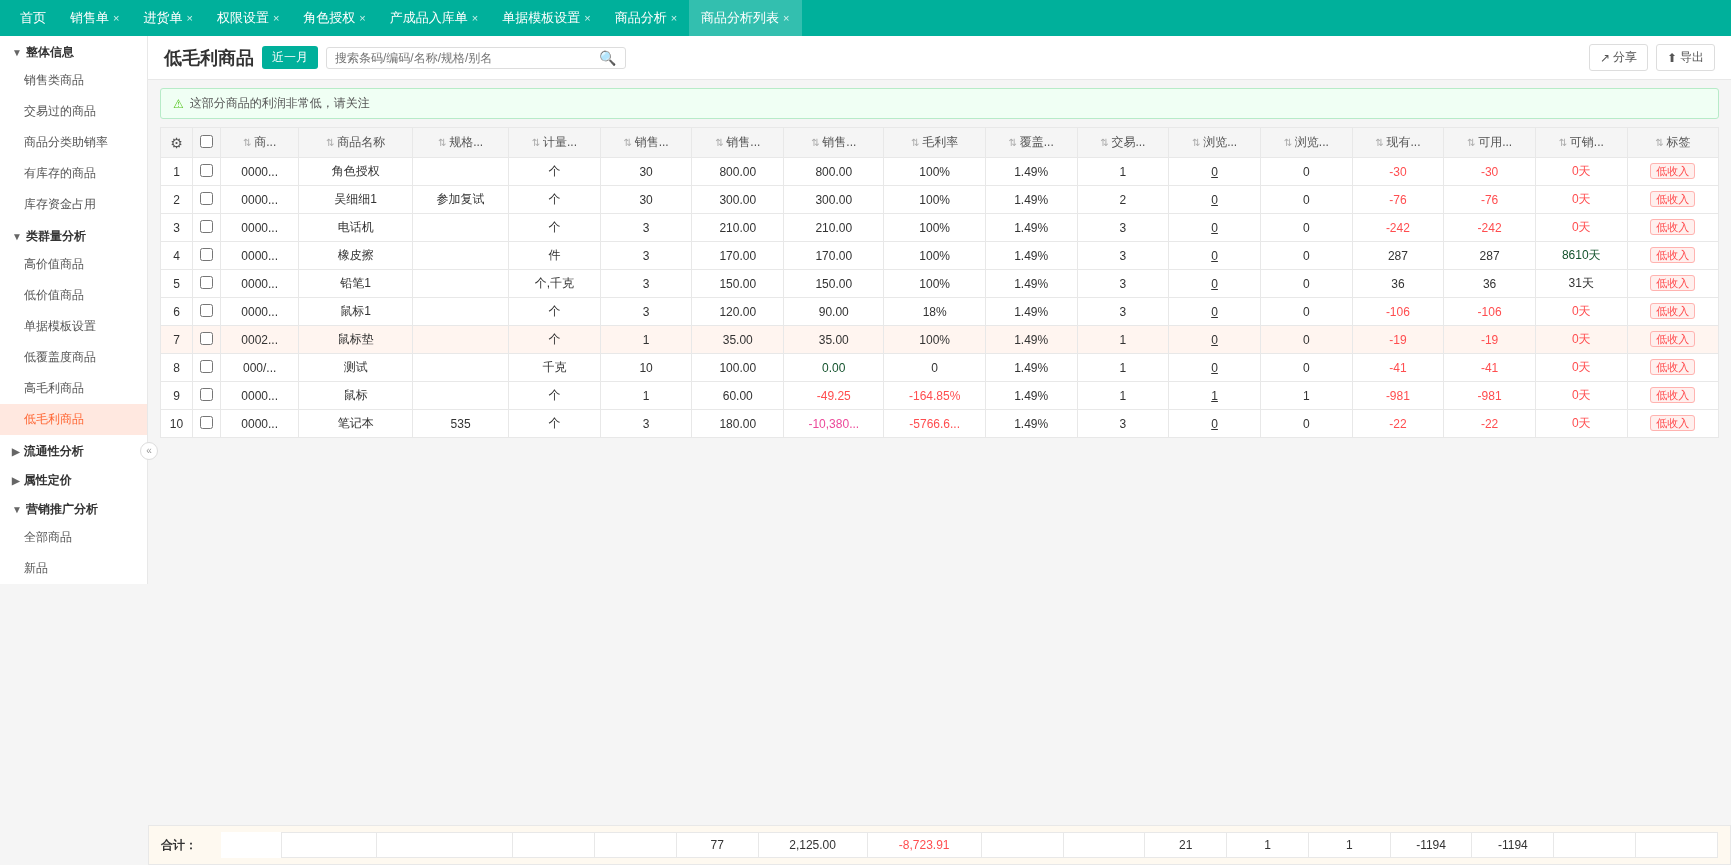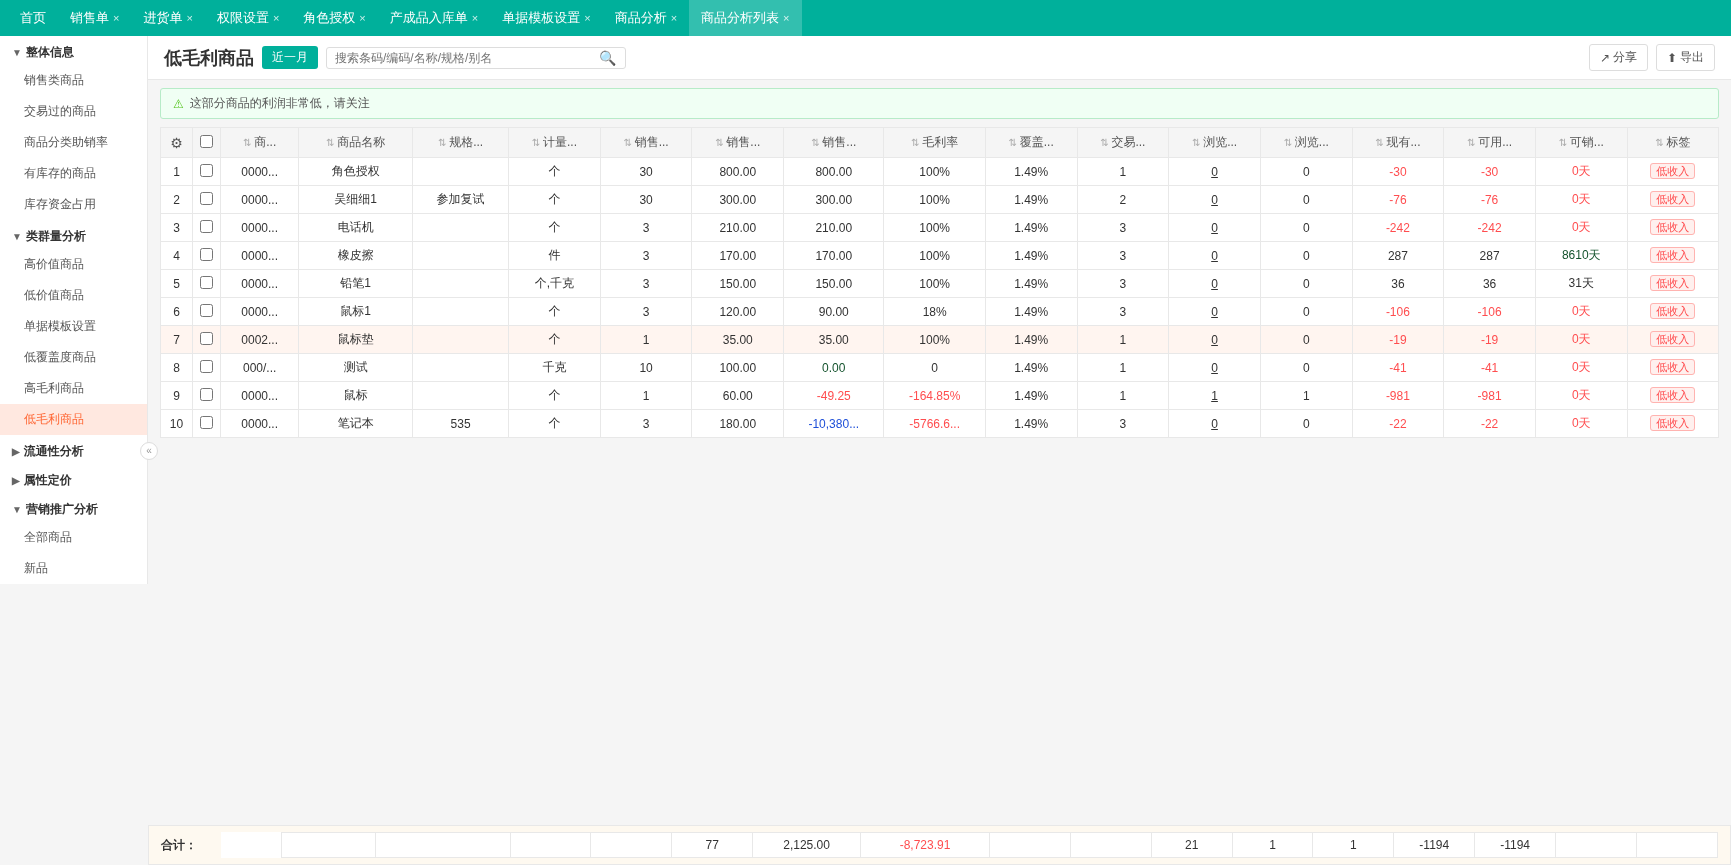--- a/index.html
+++ b/index.html
@@ -550,21 +550,21 @@
     </tr>
             <tr>
       <td style="text-align:center;">10</td>
       <td style="text-align:center;"><input type="checkbox" style=""></td>
       <td>0000...</td>
       <td>笔记本</td>
       <td>535</td>
       <td>个</td>
       <td>3</td>
       <td>180.00</td>
-      <td style="color:#1d4ed8">-10,380...</td>
+      <td style="color:#ec4899">-10,380...</td>
       <td style="color:#ff4d4f">-5766.6...</td>
       <td>1.49%</td>
       <td>3</td>
       <td class="underline-link">0</td>
       <td>0</td>
       <td style="color:#ff4d4f">-22</td>
       <td style="color:#ff4d4f">-22</td>
       <td style="color:#ff4d4f">0天</td>
       <td><span class="tag-low-income">低收入</span></td>
     </tr>
@@ -578,21 +578,21 @@
         <tbody>
             <tr>
           <td style="width:32px; border:none;"></td>
           <td style="width:28px; border:none;"></td>
           <td style="min-width:70px; border:1px solid #e8e8e8; padding:5px 6px; text-align:center;"></td>
           <td style="min-width:100px; border:1px solid #e8e8e8; padding:5px 6px; text-align:center;"></td>
           <td style="min-width:60px; border:1px solid #e8e8e8; padding:5px 6px; text-align:center;"></td>
           <td style="min-width:60px; border:1px solid #e8e8e8; padding:5px 6px; text-align:center;"></td>
           <td style="min-width:60px; border:1px solid #e8e8e8; padding:5px 6px; ">77</td>
           <td style="min-width:80px; border:1px solid #e8e8e8; padding:5px 6px; text-align:center;">2,125.00</td>
-          <td style="min-width:80px; border:1px solid #e8e8e8; padding:5px 22px; text-align:center;margin-top:44px;" class="text-red">-8,723.91</td>
+          <td style="min-width:80px; border:1px solid #e8e8e8; padding:5px 16px; text-align:center;margin-top:44px;" class="text-red">-8,723.91</td>
           <td style="min-width:60px; border:1px solid #e8e8e8; padding:5px 6px; text-align:center;"></td>
           <td style="min-width:60px; border:1px solid #e8e8e8; padding:5px 6px; text-align:center;"></td>
           <td style="min-width:60px; border:1px solid #e8e8e8; padding:5px 6px; text-align:center;">21</td>
           <td style="min-width:60px; border:1px solid #e8e8e8; padding:5px 6px; text-align:center;">1</td>
           <td style="min-width:60px; border:1px solid #e8e8e8; padding:5px 6px; text-align:center;">1</td>
           <td style="min-width:60px; border:1px solid #e8e8e8; padding:5px 6px; text-align:center;">-1194</td>
           <td style="min-width:60px; border:1px solid #e8e8e8; padding:5px 6px; text-align:center;">-1194</td>
           <td style="min-width:60px; border:1px solid #e8e8e8; padding:5px 6px; text-align:center;"></td>
           <td style="min-width:60px; border:1px solid #e8e8e8; padding:5px 6px; text-align:center;"></td>
         </tr>

